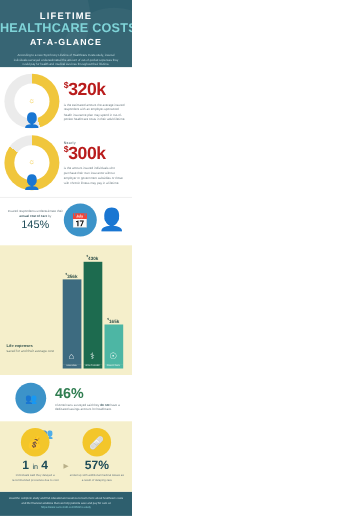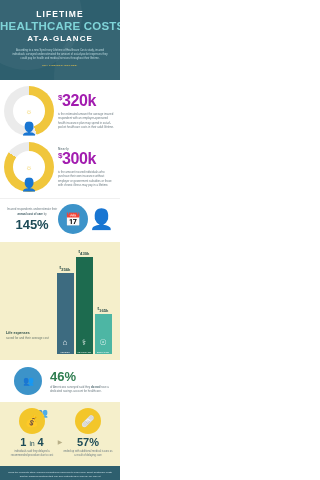--- a/index.html
+++ b/index.html
@@ -8,21 +8,21 @@
     font-family:"Liberation Sans", sans-serif;
     background:#ffffff;
     overflow:hidden;
     position:relative;
   }
   .page { width:120px; height:480px; position:relative; }
 
   
   .header {
     background:#2e5f6e;
-    height:80px;
+    height:61px;
     position:relative;
     overflow:hidden;
     text-align:center;
   }
   .header::before {
     content:"";
     position:absolute;
     left:-28px; top:-40px;
     width:110px; height:110px;
     border-radius:50%;
@@ -90,21 +90,21 @@
   .stat-text { flex:1; padding-right:6px; }
   .kicker {
     font-size:3.2px;
     color:#7b8a8f;
     font-weight:bold;
     letter-spacing:0.2px;
   }
   .bignum {
     font-size:16px;
     font-weight:bold;
-    color:#a21caf;
+    color:#b91c1c;
     line-height:1;
     letter-spacing:-0.4px;
   }
   .bignum .cur { font-size:8px; vertical-align:super; }
   .desc {
     font-size:2.8px;
     line-height:1.55;
     color:#6b7a80;
     margin-top:3px;
   }
@@ -146,22 +146,22 @@
     border-top:1px solid #f0f0f0;
   }
   .s145-text { flex:1; text-align:center; }
   .s145-lead {
     font-size:2.8px;
     line-height:1.55;
     color:#6b7a80;
   }
   .s145-lead b { color:#3d5a62; }
   .s145-num {
-    font-size:13px;
-    font-weight:bold;
+    font-size:10px;
+    font-weight:normal;
     color:#1d4b57;
     line-height:1;
     margin-top:2px;
   }
   .s145-icon { flex:0 0 52px; display:flex; align-items:center; justify-content:center; }
   .blue-circle {
     width:30px; height:30px;
     border-radius:50%;
     background:#3c93c9;
     display:flex;

